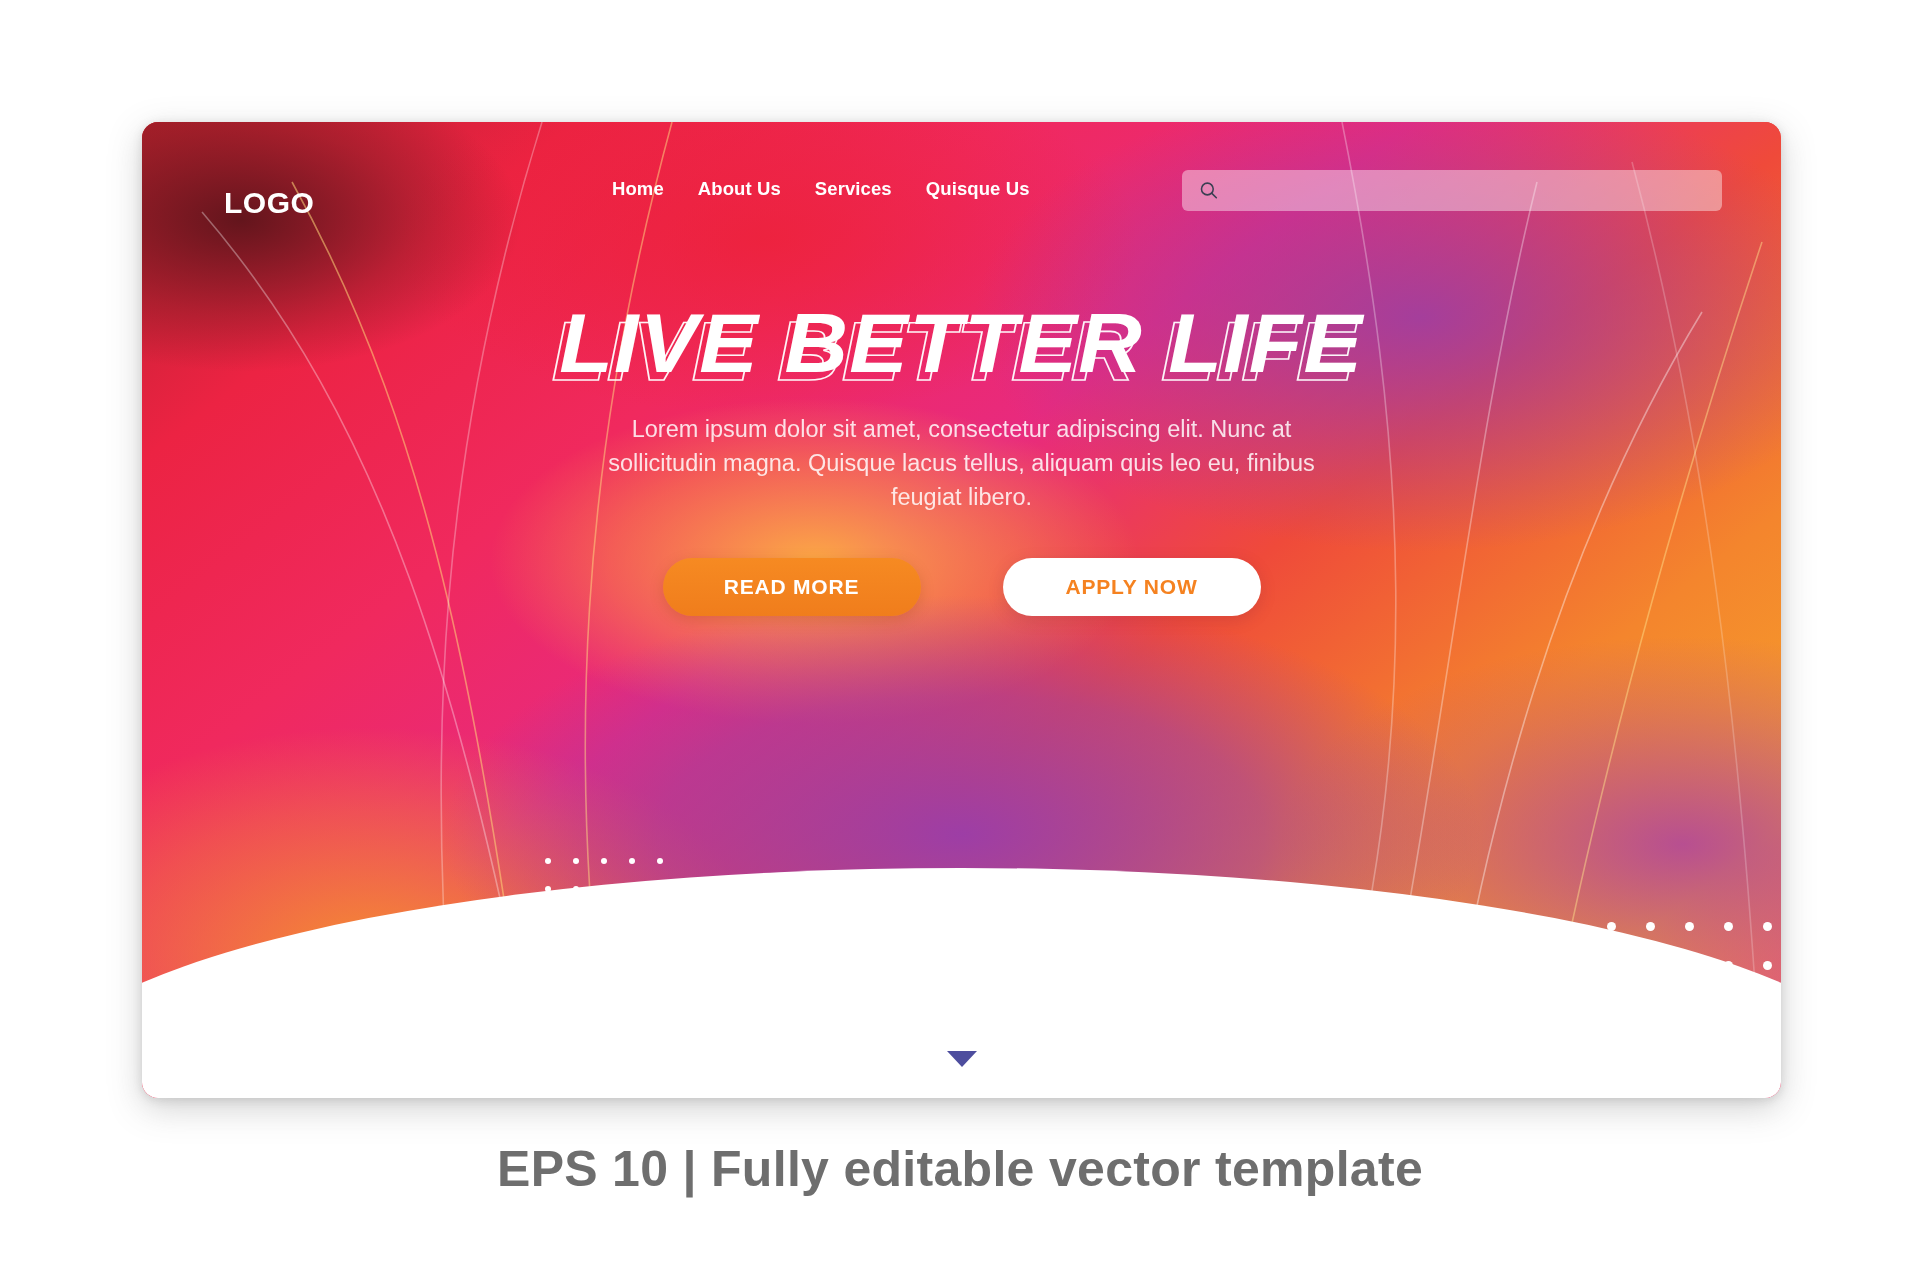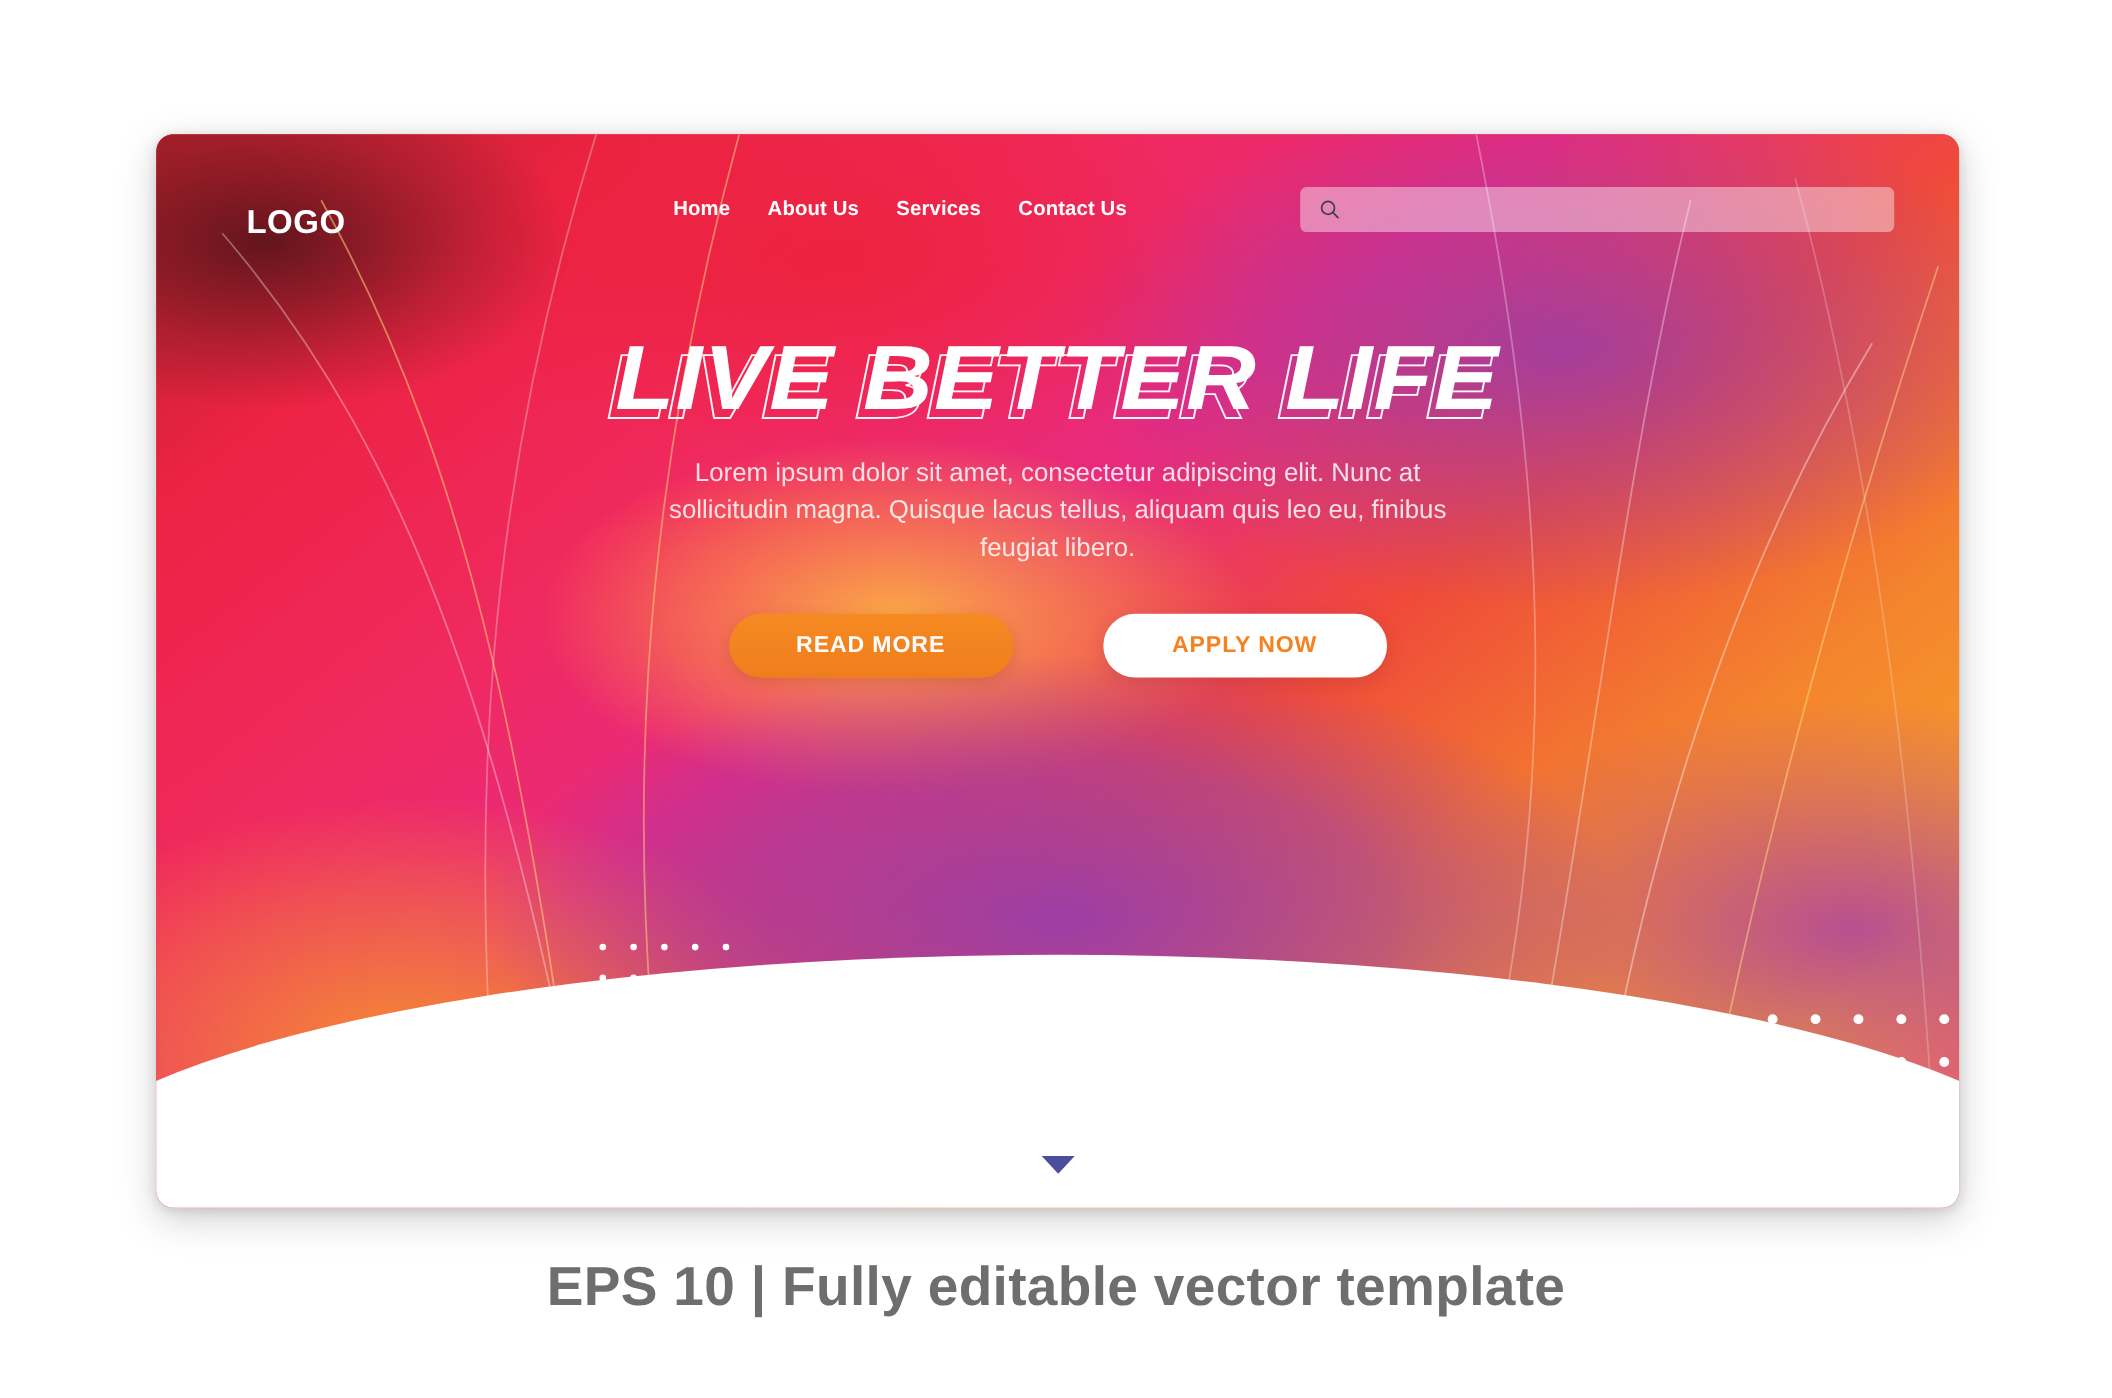--- a/index.html
+++ b/index.html
@@ -306,21 +306,21 @@
       </svg>
 
       <div class="navbar">
 
         <div class="logo">LOGO</div>
 
         <nav class="nav-links">
           <a class="nav-link" href="#">Home</a>
           <a class="nav-link" href="#">About Us</a>
           <a class="nav-link" href="#">Services</a>
-          <a class="nav-link" href="#">Contact Us</a>
+          <a class="nav-link" href="#">Quisque Us</a>
         </nav>
 
         <div class="search-wrap">
           <div class="search-box">
             <svg class="search-ic" viewBox="0 0 24 24" fill="none" stroke="#3a3f52" stroke-width="1.7" stroke-linecap="round">
               <circle cx="10.2" cy="9.8" r="6.4"></circle>
               <line x1="15.1" y1="14.6" x2="20" y2="19.4"></line>
             </svg>
             <input type="text" value="" placeholder="" style="">
           </div>

